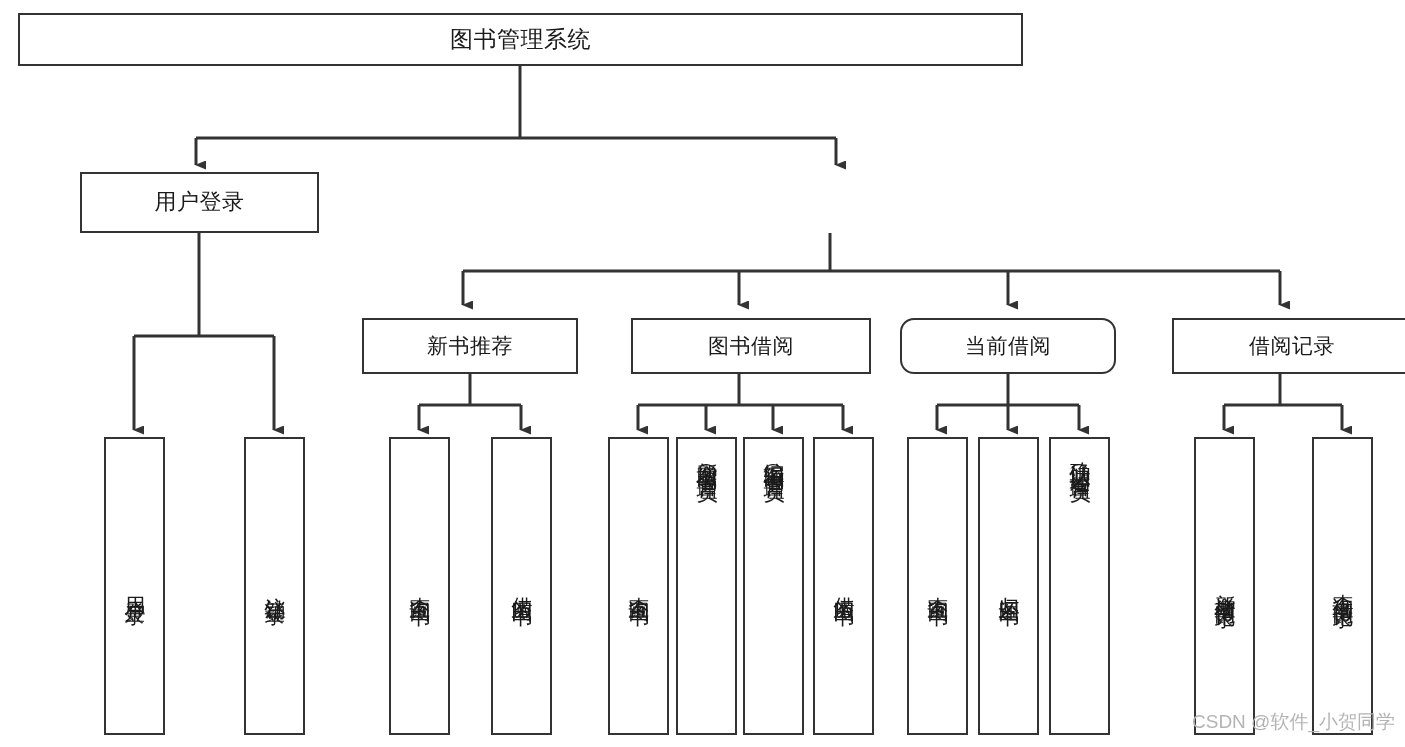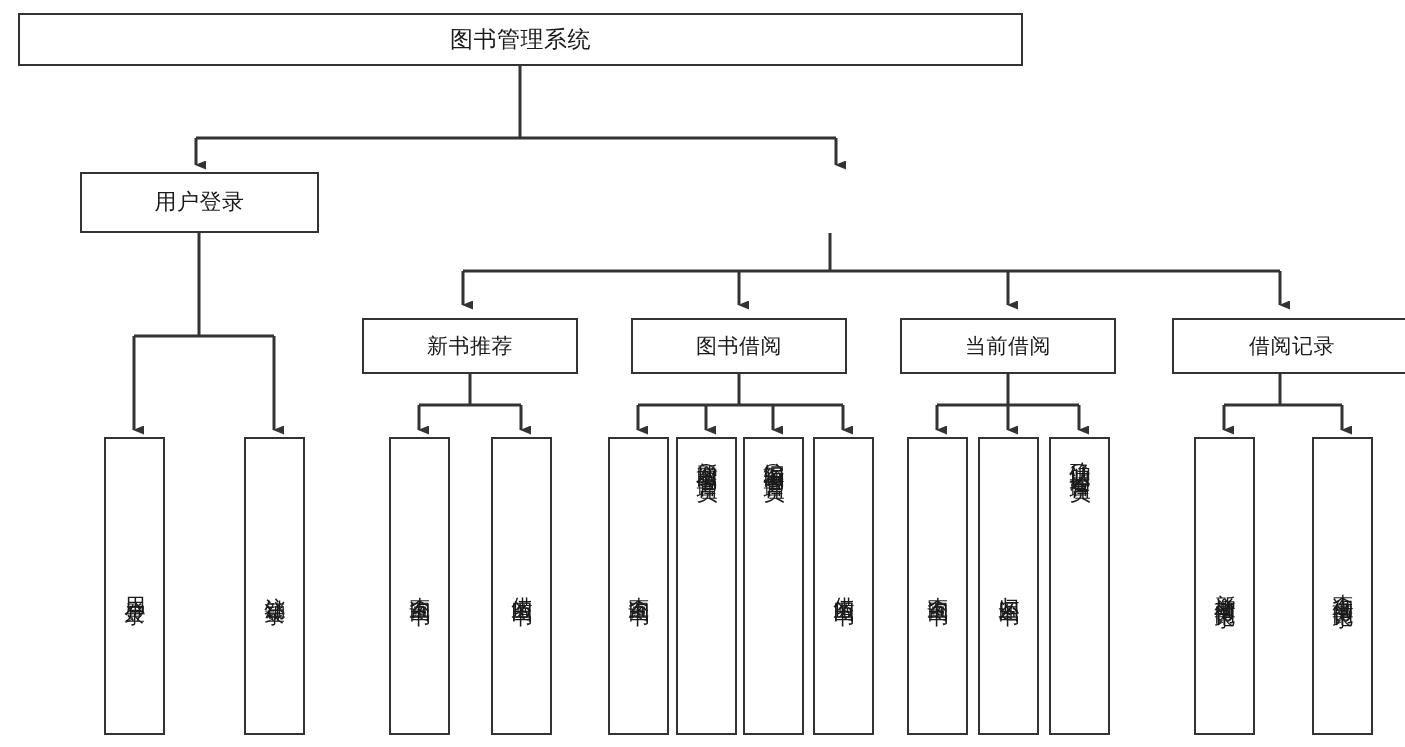--- a/index.html
+++ b/index.html
@@ -130,24 +130,24 @@
     <span class="node-label">图书管理系统</span>
   </div>
 
   <div class="node-box level1" style="left:80px; top:172px; width:239px; height:61px;">
     <span class="node-label">用户登录</span>
   </div>
 
   <div class="node-box level2" style="left:362px; top:318px; width:216px; height:56px;">
     <span class="node-label">新书推荐</span>
   </div>
-  <div class="node-box level2" style="left:631px; top:318px; width:216px; height:56px;">
+  <div class="node-box level2" style="left:631px; top:318px; width:240px; height:56px;">
     <span class="node-label">图书借阅</span>
   </div>
-  <div class="node-box level2" style="left:900px; top:318px; width:216px; height:56px;">
+  <div class="node-box level2" style="left:900px; top:318px; width:216px; height:56px;border-radius:14px;">
     <span class="node-label">当前借阅</span>
   </div>
   <div class="node-box level2" style="left:1172px; top:318px; width:240px; height:56px;">
     <span class="node-label">借阅记录</span>
   </div>
 
   <div class="node-box leaf centered" style="left:104px; top:437px; width:61px; height:298px;">
     <span class="node-label">用户登录</span>
   </div>
   <div class="node-box leaf centered" style="left:244px; top:437px; width:61px; height:298px;">
@@ -184,14 +184,15 @@
     <span class="node-label">确认归还（管理员）</span>
   </div>
 
   <div class="node-box leaf centered" style="left:1194px; top:437px; width:61px; height:298px;">
     <span class="node-label">新增借阅记录</span>
   </div>
   <div class="node-box leaf centered" style="left:1312px; top:437px; width:61px; height:298px;">
     <span class="node-label">查询借阅记录</span>
   </div>
 
+  <div id="watermark">CSDN @软件_小贺同学</div>
 
 </div>
 
 </body></html>

